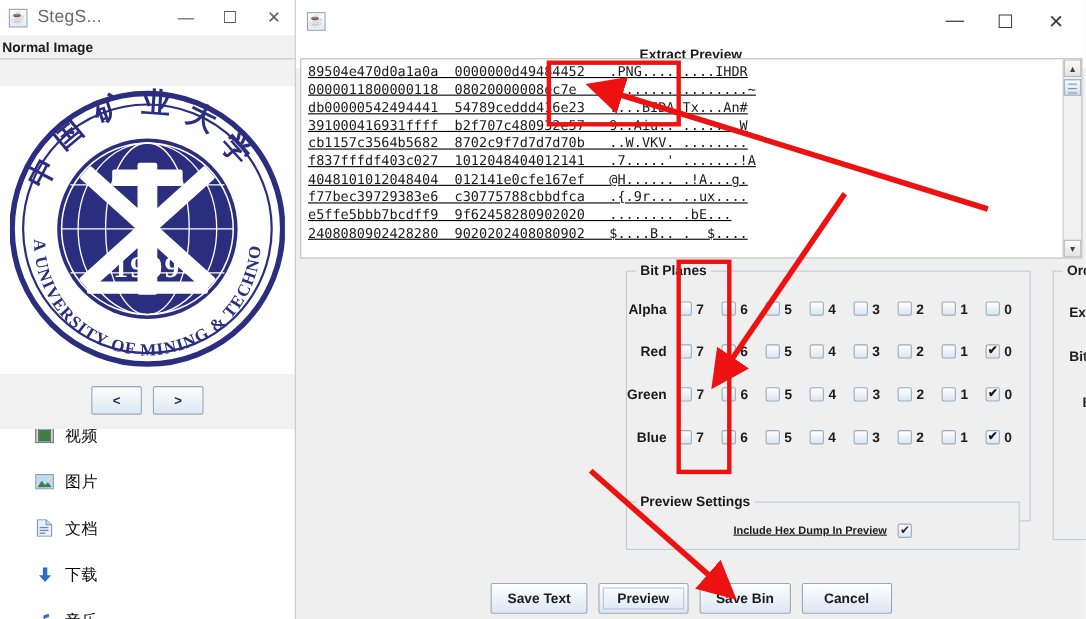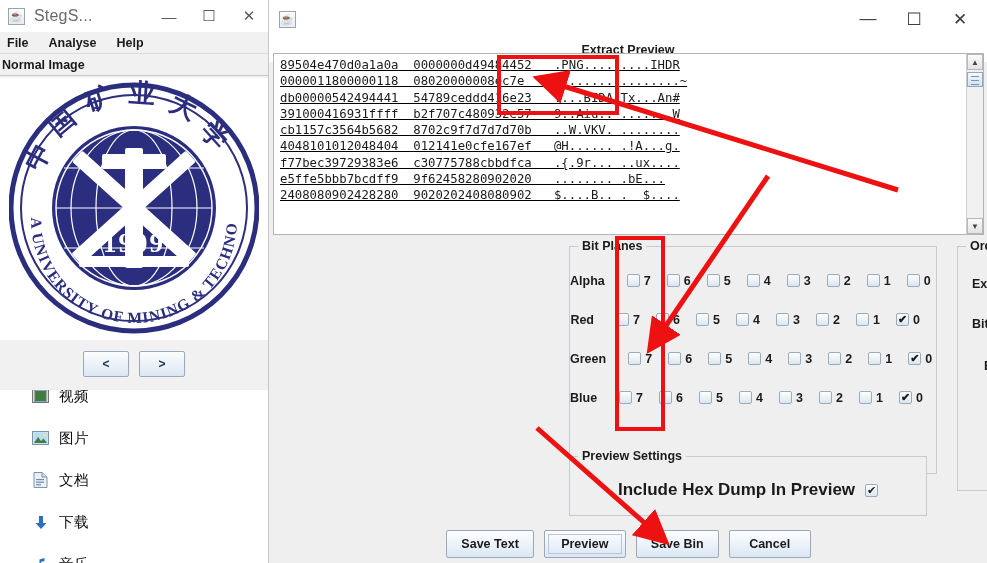--- a/index.html
+++ b/index.html
@@ -147,25 +147,25 @@
   
   .grp {
     position: absolute; border: 1px solid #c3cbd4; background: #efefef;
   }
   .grp-title {
     position: absolute; top: -8px; left: 8px; padding: 0 4px;
     background: #efefef; font-size: 12.5px; font-weight: bold; color: #1b1b1b;
   }
   #grp-bitplanes { left: 300px; top: 246px; width: 368px; height: 228px; }
   #grp-order     { left: 688px; top: 246px; width: 292px; height: 245px; }
-  #grp-preview   { left: 300px; top: 456px; width: 358px; height: 60px; text-align: right; }
+  #grp-preview   { left: 300px; top: 456px; width: 358px; height: 44px; text-align: right; }
 
   .bp-row {
     display: flex; align-items: center; height: 39px;
-    font-size: 12.5px; font-weight: bold; color: #1b1b1b; gap: 12px;
+    font-size: 12.5px; font-weight: bold; color: #1b1b1b;
   }
   .bp-label { width: 56px; text-align: right; padding-right: 10px; }
   .bp-cells { display: flex; align-items: center; }
   .bp-cell {
     display: flex; align-items: center; width: 40px; gap: 4px;
   }
   .bp-cell.last { width: 40px; }
   .cb {
     width: 13px; height: 13px; flex: 0 0 13px;
     background: linear-gradient(#fdfefe,#dce6f0);
@@ -288,25 +288,20 @@
     <div class="steg-title">
       <span class="java-icon">☕</span>
       <span class="steg-title-text">StegS...</span>
       <div class="win-btns">
         <div class="win-btn small">—</div>
         <div class="win-btn small">☐</div>
         <div class="win-btn small">✕</div>
       </div>
     </div>
 
-    <div class="steg-menubar">
-      <span class="menu-item">File</span>
-      <span class="menu-item">Analyse</span>
-      <span class="menu-item">Help</span>
-    </div>
 
     <div class="steg-tabstrip">
       <span class="steg-tab">Normal Image</span>
     </div>
 
     <div class="steg-canvas">
       <svg width="250" height="258" viewBox="0 0 250 258">
         <g>
           <circle cx="125" cy="128" r="123" fill="none" stroke="#2b2d7f" stroke-width="5"></circle>
           <circle cx="125" cy="128" r="113" fill="none" stroke="#2b2d7f" stroke-width="2"></circle>
@@ -369,20 +364,21 @@
 
     <div class="dlg-title-caption">Extract Preview</div>
 
     <div class="hexwrap">
       <div class="hexpane">
         <div class="hexline">89504e470d0a1a0a  0000000d49484452   .PNG.... ....IHDR</div>
         <div class="hexline">0000011800000118  08020000008ec7e    ........ ........~</div>
         <div class="hexline">db00000542494441  54789ceddd416e23   ....BIDA Tx...An#</div>
         <div class="hexline">391000416931ffff  b2f707c480932e57   9..Aiu.. .......W</div>
         <div class="hexline">cb1157c3564b5682  8702c9f7d7d7d70b   ..W.VKV. ........</div>
+        <div class="hexline">f837fffdf403c027  1012048404012141   .7.....' .......!A</div>
         <div class="hexline">4048101012048404  012141e0cfe167ef   @H...... .!A...g.</div>
         <div class="hexline">f77bec39729383e6  c30775788cbbdfca   .{.9r... ..ux....</div>
         <div class="hexline">e5ffe5bbb7bcdff9  9f62458280902020   ........ .bE...</div>
         <div class="hexline">2408080902428280  9020202408080902   $....B.. .  $....</div>
       </div>
       <div class="scrollbar">
         <div class="sb-arrow up">▲</div>
         <div class="sb-thumb">
             <i></i>
             <i></i>
@@ -564,21 +560,21 @@
 
       </div>
 
       <div style="margin:28px 0 0 26px; font-size:12.5px; font-weight:bold; color:#1b1b1b;">Bit Plane Order</div>
 
     </div>
 
     <div class="grp" id="grp-preview">
       <span class="grp-title">Preview Settings</span>
       <div style="display:flex; align-items:center; justify-content:center; height:100%; gap:10px; padding-top:8px;">
-        <span style="font-size:17px; font-weight:bold; color:#1b1b1b;">Include Hex Dump In Preview</span>
+        <span style="font-size:10px; font-weight:bold; color:#1b1b1b;text-decoration:underline;">Include Hex Dump In Preview</span>
         <span class="cb checked"></span>
       </div>
     </div>
 
     <div class="btnrow">
       <div class="dlg-btn">Save Text</div>
       <div class="dlg-btn focus">Preview</div>
       <div class="dlg-btn">Save Bin</div>
       <div class="dlg-btn">Cancel</div>
     </div>

